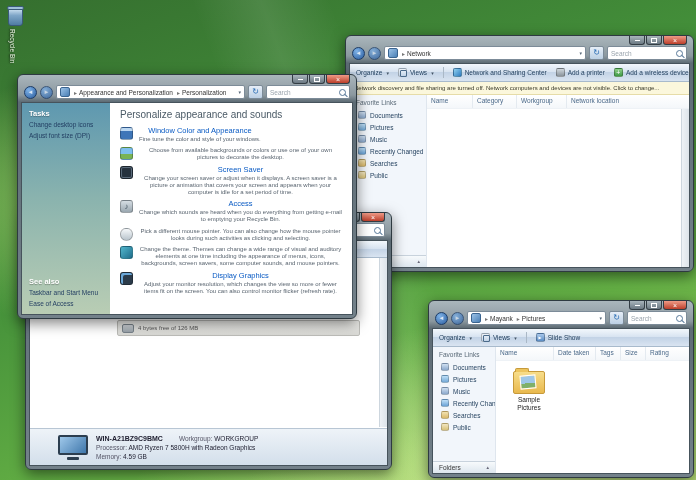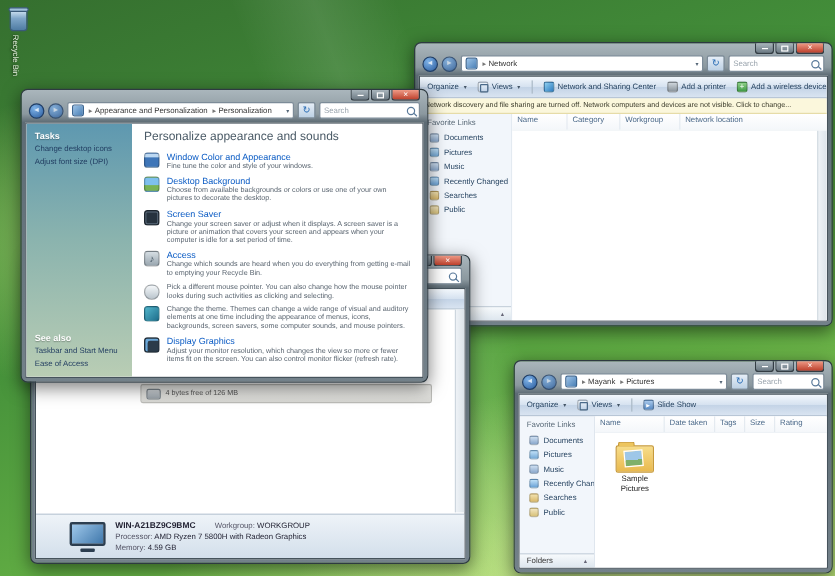--- a/index.html
+++ b/index.html
@@ -130,21 +130,21 @@
   .cpl-sidebar {
     width:88px; flex:none; box-sizing:border-box; padding:6px 5px 6px 7px;
     background:linear-gradient(180deg,#5e98b0,#8ab3ae 45%,#b9cdb4);
     display:flex; flex-direction:column; gap:3px; overflow:hidden;
   }
   .sb-h { font-size:7.5px; font-weight:bold; color:#fff; text-shadow:0 1px 1px rgba(0,0,0,.3); }
   .sb-link { font-size:6.5px; color:#1f3a5f; text-decoration:none; line-height:1.25; }
   .sb-bottom { margin-top:auto; display:flex; flex-direction:column; gap:3px; }
   .cpl-main { flex:1; padding:6px 10px; overflow:hidden; }
   .cpl-h { font-size:10px; color:#4a5a66; margin:0 0 6px 0; font-weight:normal; }
-  .cpl-item { display:flex; gap:6px; margin-bottom:3px; }
+  .cpl-item { display:flex; gap:6px; margin-bottom:3px;text-align:center; }
   .ci { width:13px; height:13px; flex:none; border-radius:3px; margin-top:1px;
     border:1px solid rgba(0,0,0,.25); box-sizing:border-box; }
   .ic1 { background:linear-gradient(180deg,#bcd8f2 30%,#3f76b8 31%); }
   .ic2 { background:linear-gradient(180deg,#7ec0ee 55%,#79b356 56%); }
   .ic3 { background:#26323e; box-shadow:inset 0 0 0 1px #5a6a7a; }
   .ic4 { background:linear-gradient(#d5dde3,#9aa7b0); position:relative; }
   .ic4::after { content:"♪"; position:absolute; inset:0; text-align:center; font-size:8px; line-height:12px; color:#41525f; }
   .ic5 { background:linear-gradient(#f5f8fa,#b9c4cc); border-radius:45% 45% 50% 50%; }
   .ic6 { background:linear-gradient(135deg,#52b6cc,#1f6e8c); }
   .ic7 { background:#2b3b4a; box-shadow:inset 2px 2px 0 0 #6aa7d8; }
@@ -402,21 +402,20 @@
           <div class="cpl-item">
             <div class="ci ic1"></div>
             <div>
               <a class="cpl-link">Window Color and Appearance</a>
               <p class="cpl-desc">Fine tune the color and style of your windows.</p>
             </div>
           </div>
           <div class="cpl-item">
             <div class="ci ic2"></div>
             <div>
-              <a class="cpl-link">Desktop Background</a>
               <p class="cpl-desc">Choose from available backgrounds or colors or use one of your own pictures to decorate the desktop.</p>
             </div>
           </div>
           <div class="cpl-item">
             <div class="ci ic3"></div>
             <div>
               <a class="cpl-link">Screen Saver</a>
               <p class="cpl-desc">Change your screen saver or adjust when it displays. A screen saver is a picture or animation that covers your screen and appears when your computer is idle for a set period of time.</p>
             </div>
           </div>

